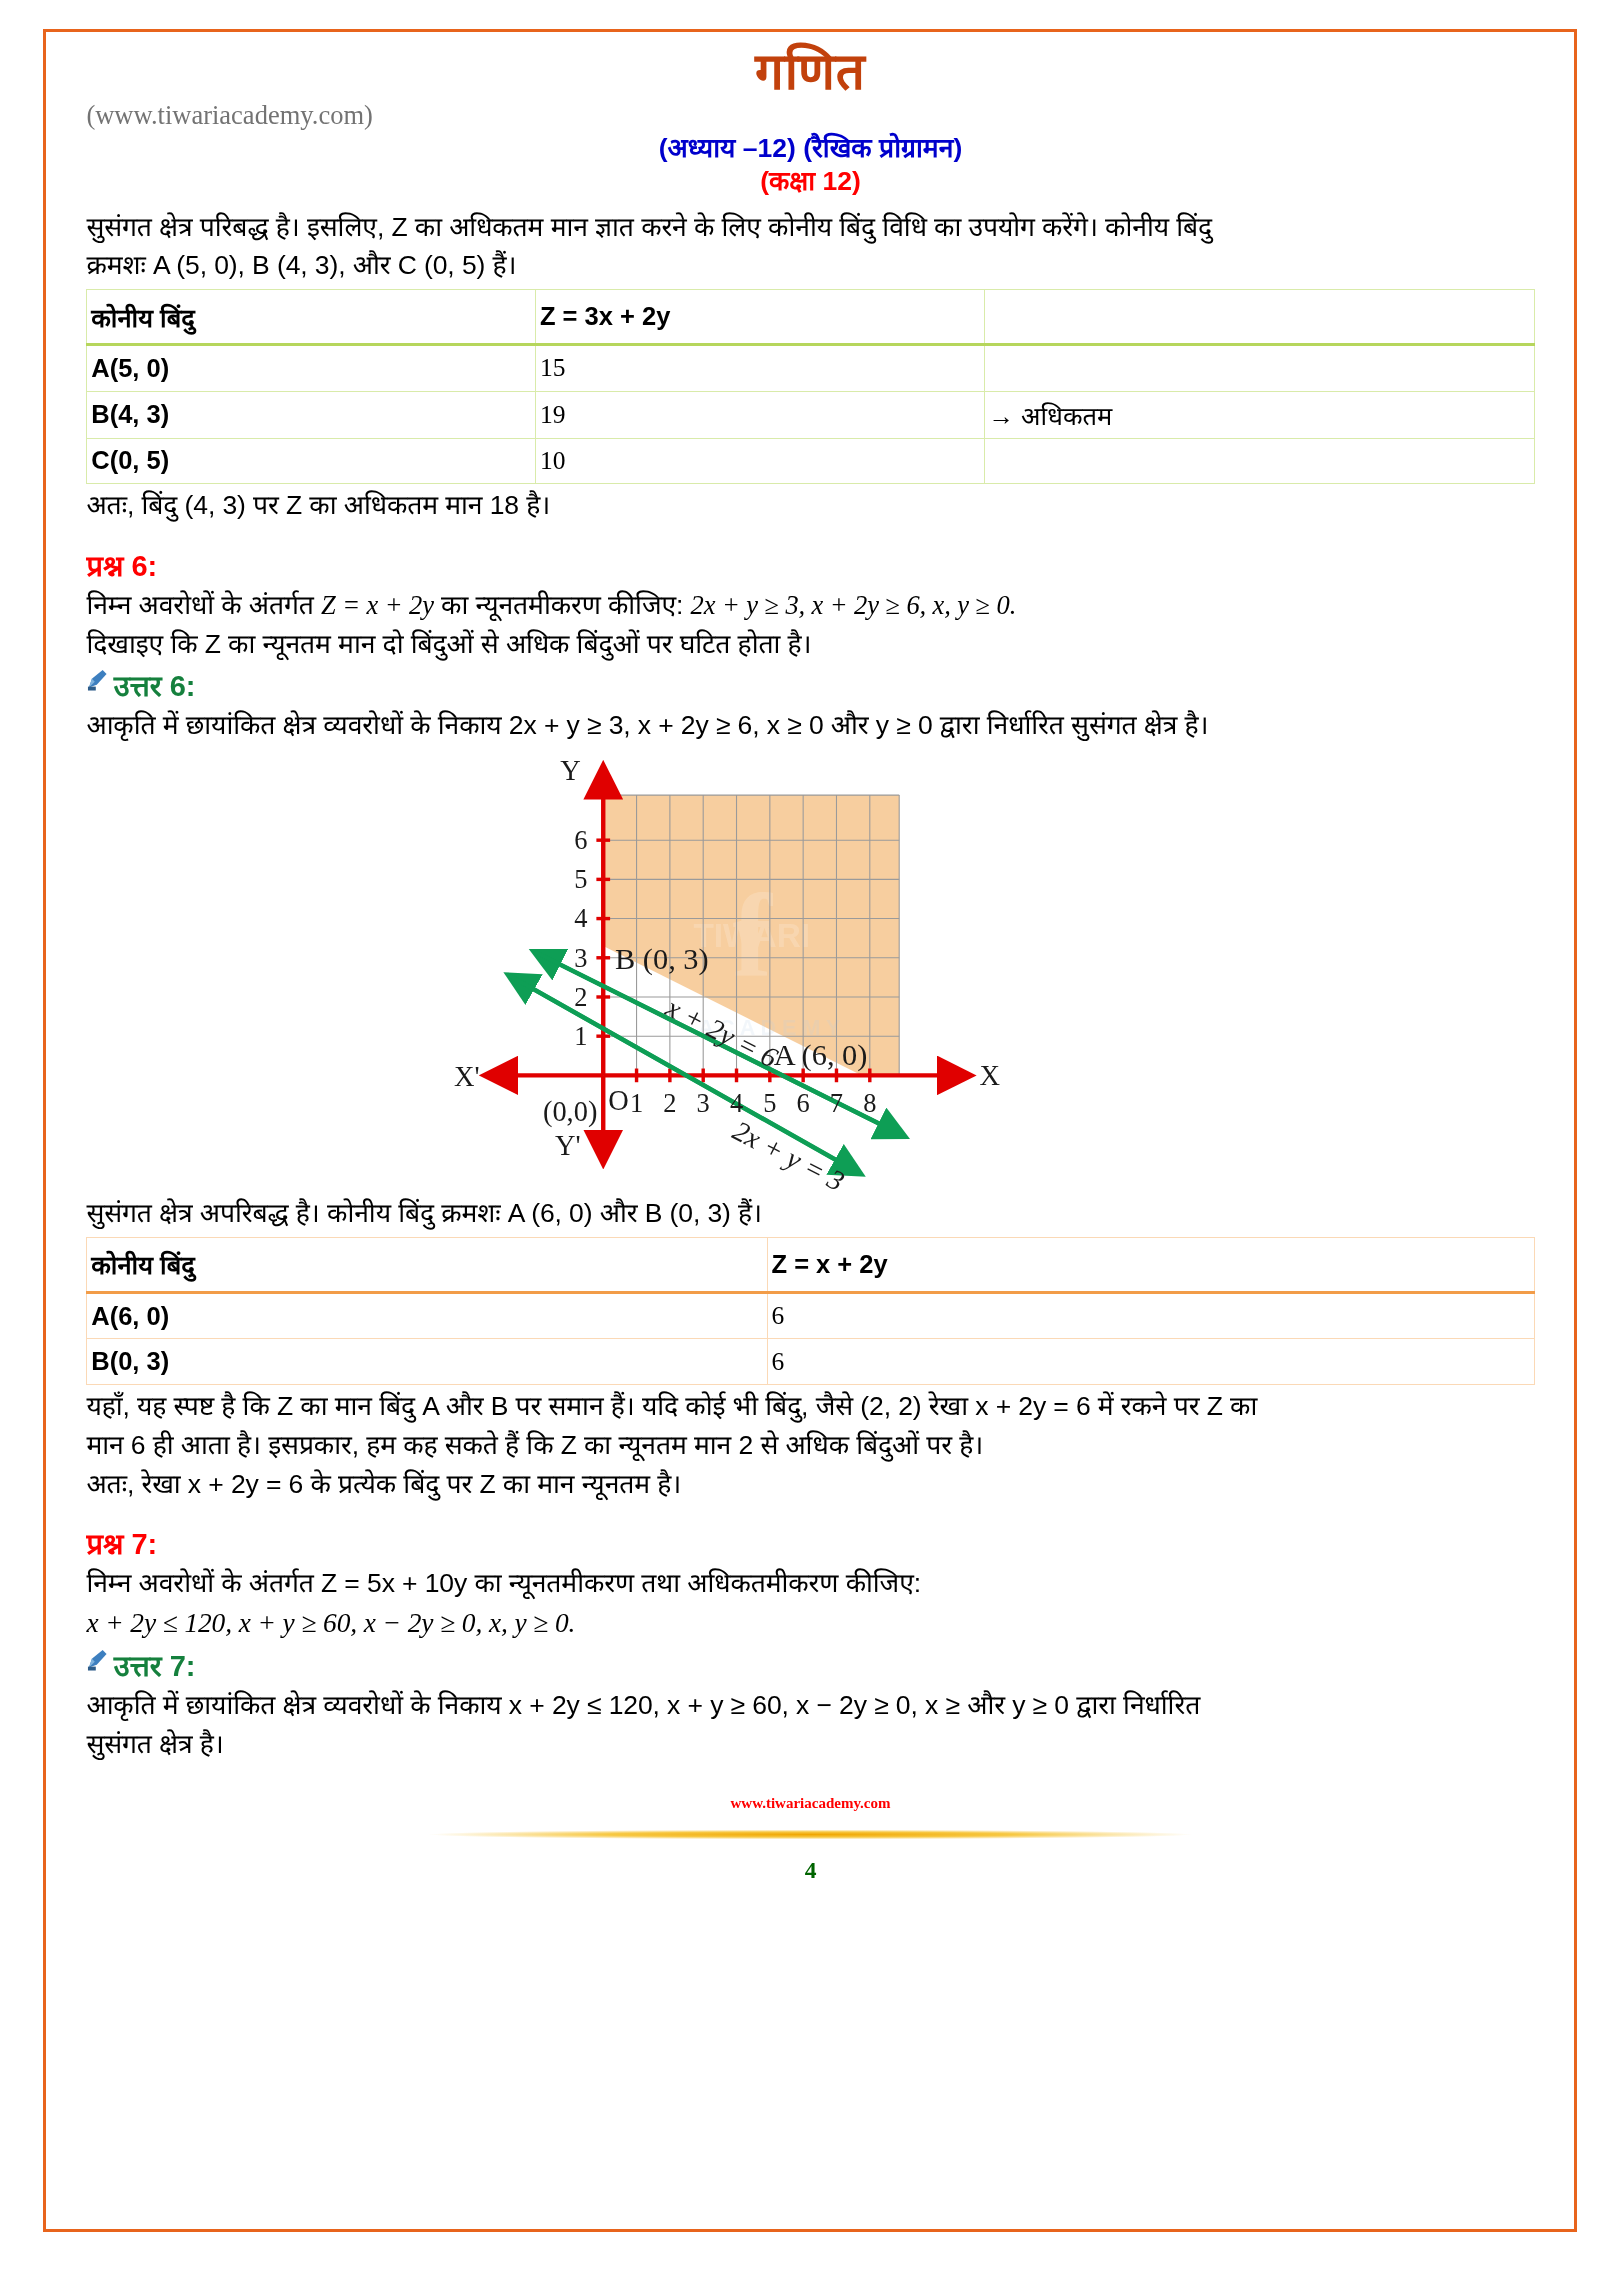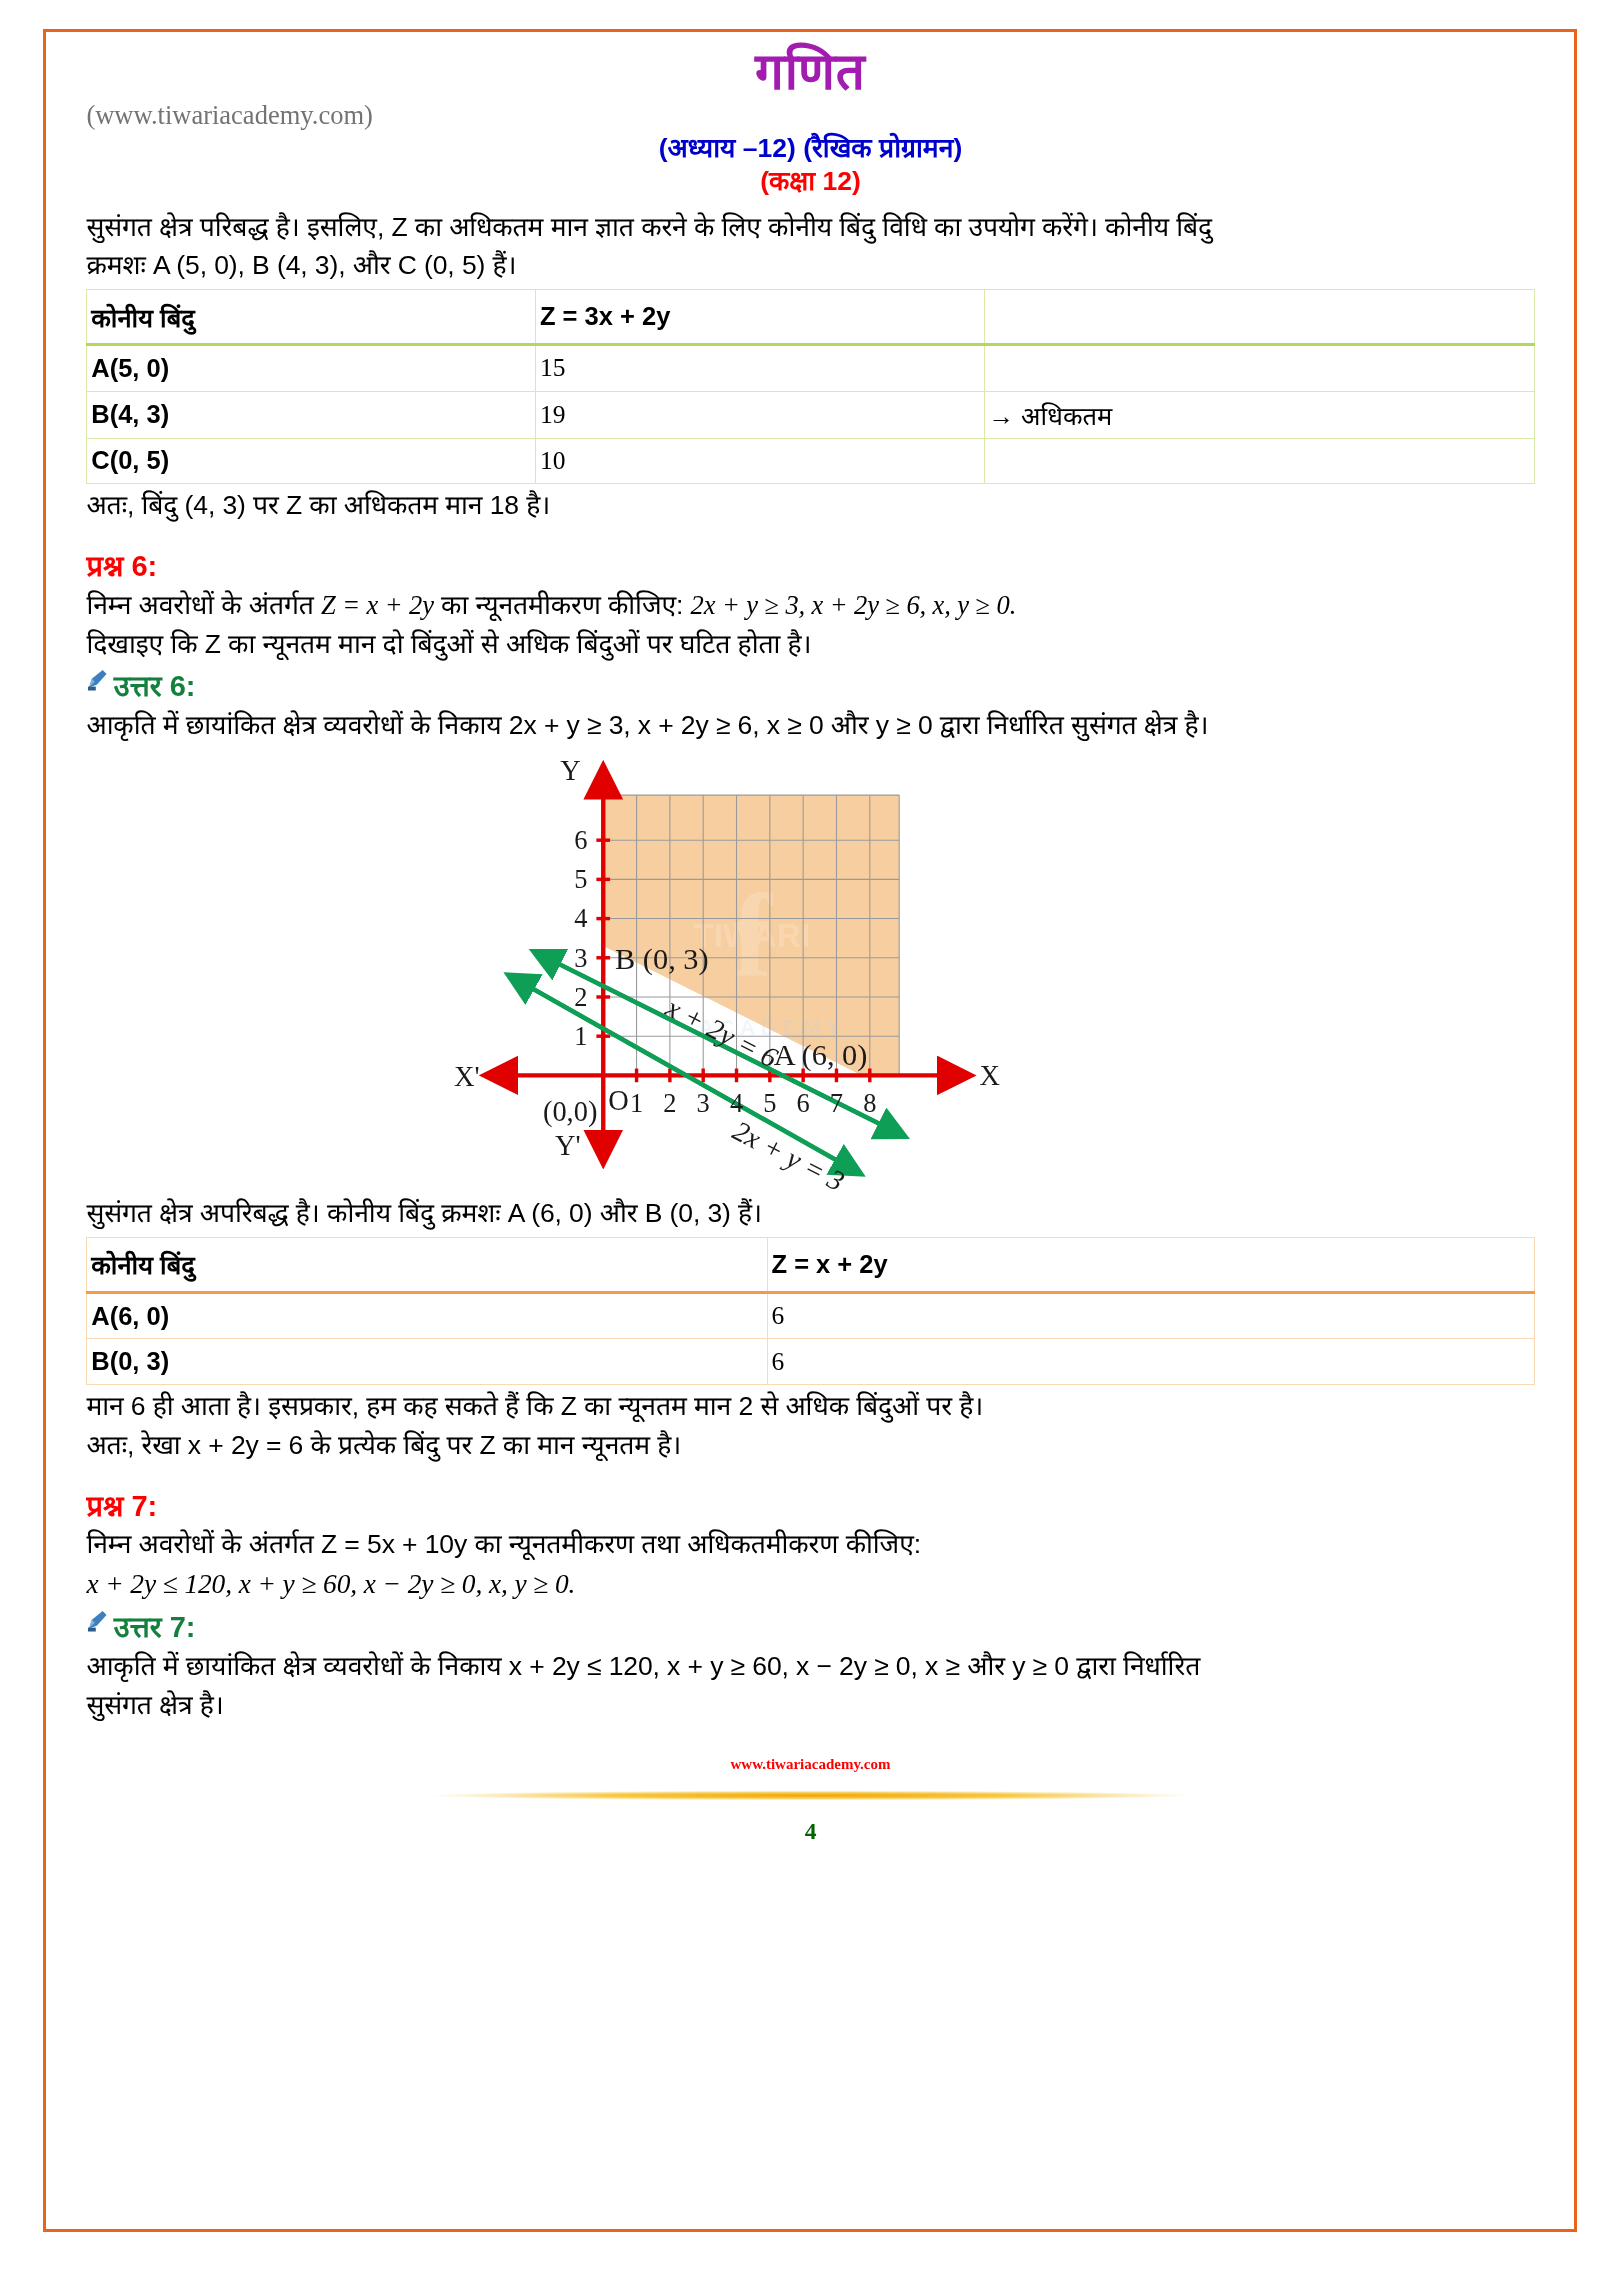--- a/index.html
+++ b/index.html
@@ -20,21 +20,21 @@
   .content{
     position:absolute;
     left:59px;top:33px;
     width:1503px;height:2196px;
     box-sizing:border-box;
     padding:11.8px 27.4px 0 27.4px;
   }
   
   .hdr-title{
     text-align:center;
-    color:#a21caf;
+    color:#c2410c;
     font-weight:bold;
     font-size:51px;
     line-height:1.05;
     letter-spacing:1px;
     font-family:"Liberation Sans", sans-serif;
   }
   .hdr-site{
     text-align:left;
     color:#737373;
     font-weight:normal;
@@ -329,20 +329,21 @@
         <td class="bold">A(6, 0)</td>
         <td class="num">6</td>
       </tr>
       <tr>
         <td class="bold">B(0, 3)</td>
         <td class="num">6</td>
       </tr>
     </tbody>
   </table>
 
+  <div class="para">यहाँ, यह स्पष्ट है कि Z का मान बिंदु A और B पर समान हैं।  यदि कोई भी बिंदु, जैसे (2, 2) रेखा x + 2y = 6 में रकने पर Z का</div>
   <div class="para">मान 6 ही आता है। इसप्रकार, हम कह सकते हैं कि Z का न्यूनतम मान 2 से अधिक बिंदुओं पर है।</div>
   <div class="para">अतः, रेखा x + 2y = 6  के प्रत्येक बिंदु पर Z का मान न्यूनतम है।</div>
 
   <div class="q-head">प्रश्न 7:</div>
   <div class="para">निम्न अवरोधों के अंतर्गत Z = 5x + 10y  का न्यूनतमीकरण तथा अधिकतमीकरण कीजिए:</div>
   <div class="para mathi" style="font-size:27.4px;">x + 2y ≤ 120,        x + y ≥ 60,        x − 2y ≥ 0,        x, y ≥ 0.</div>
 
   <div class="a-head">
     <span class="pen-icon">
       <svg width="23.5" height="23.5" viewBox="0 0 24 24" aria-hidden="true">

